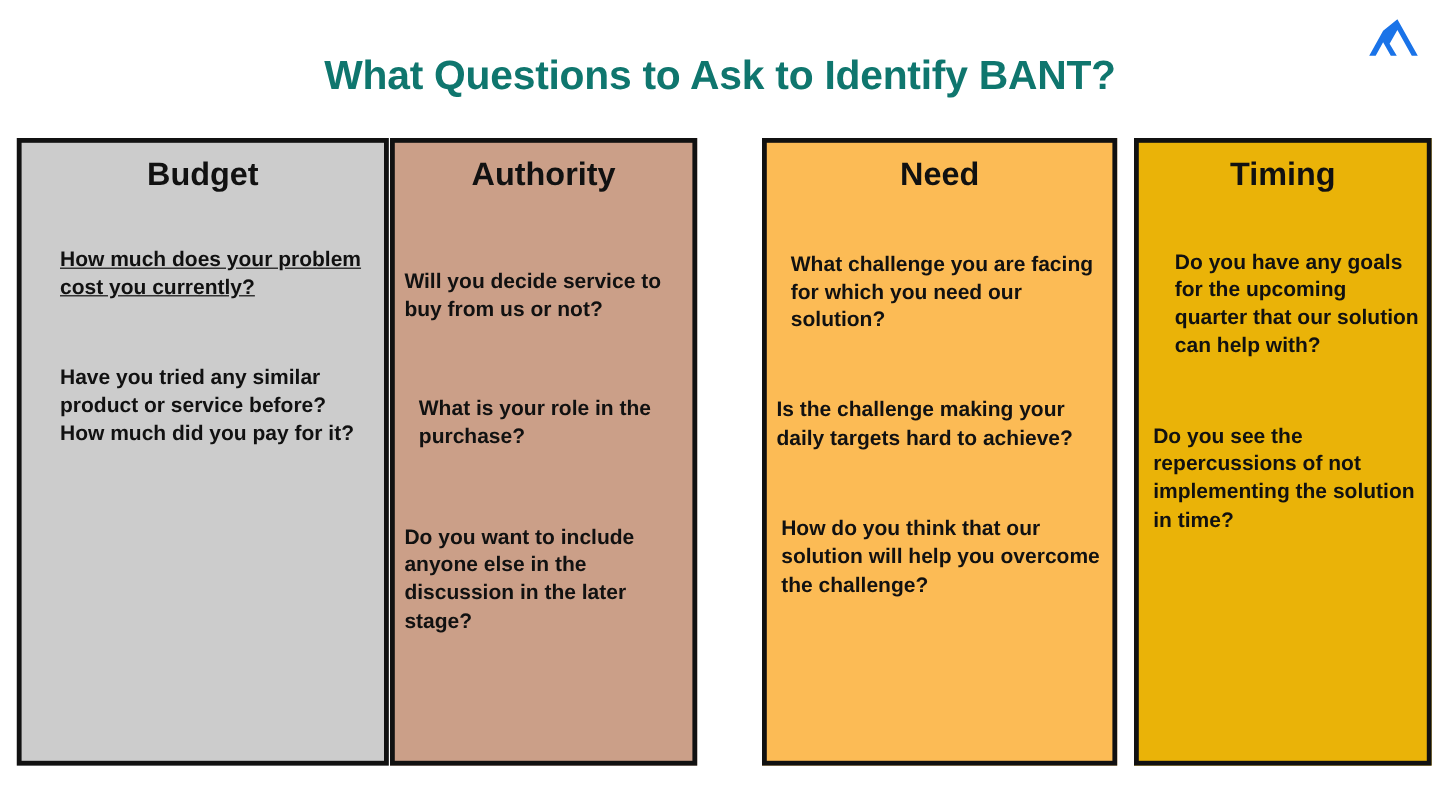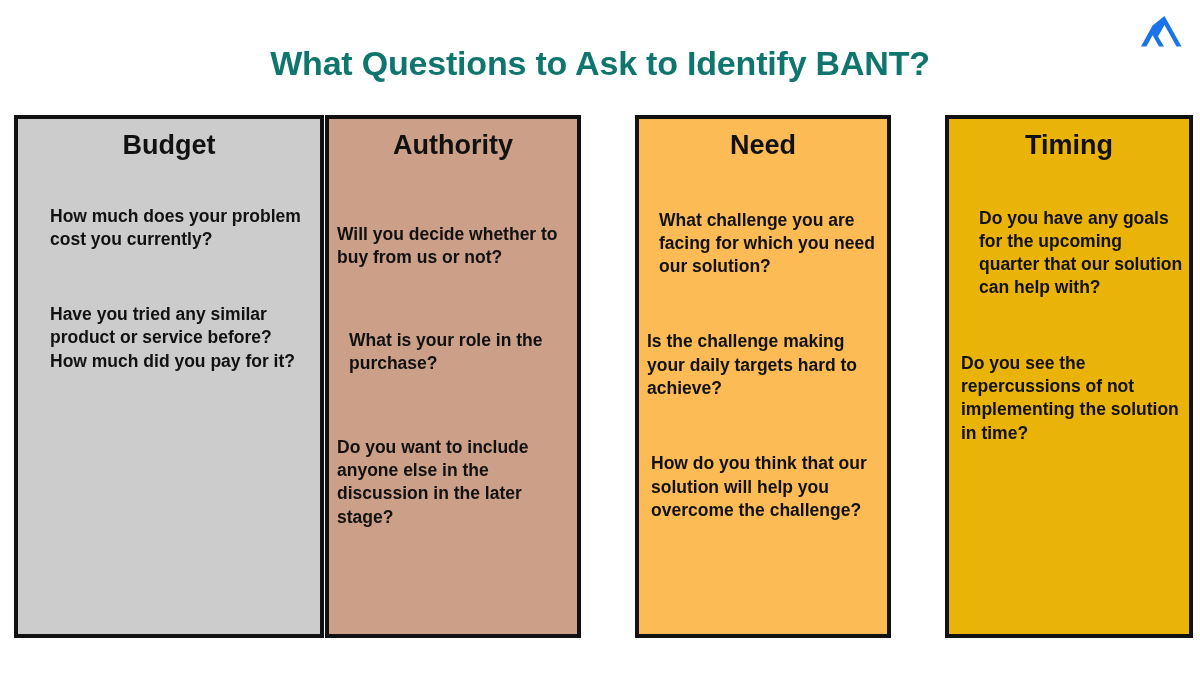--- a/index.html
+++ b/index.html
@@ -58,21 +58,21 @@
     top: 0;
     height: 523px;
     border: 4px solid #111111;
     box-sizing: border-box;
     padding: 0;
     overflow: hidden;
   }
 
   .card-budget    { left: 14px;  width: 310px; background: #cccccc; }
   .card-authority { left: 325px; width: 256px; background: #cb9f88; }
-  .card-need      { left: 635px; width: 256px; background: #fcbb55; }
+  .card-need      { left: 635px; width: 296px; background: #fcbb55; }
   .card-timing    { left: 945px; width: 248px; background: #eab308; }
 
   .card-header {
     text-align: center;
     font-size: 27px;
     font-weight: bold;
     color: #111111;
     margin-top: 12px;
     line-height: 1.1;
   }
@@ -86,21 +86,21 @@
   .question {
     font-size: 17.5px;
     font-weight: bold;
     color: #111111;
     line-height: 1.33;
   }
 
   
   .card-budget .qlist    { margin-top: 44px; padding: 0 8px 0 16px; }
   .card-budget .question { margin-bottom: 52px; }
-  .card-budget .question:nth-child(1) { padding-left: 16px; }
+  .card-budget .question:nth-child(1) { padding-left: 16px; text-decoration: underline; }
   .card-budget .question:nth-child(2) { padding-left: 16px; margin-bottom: 52px; }
   .card-budget .question:nth-child(3) { padding-left: 4px; margin-bottom: 5px; }
 
   .card-authority .qlist    { margin-top: 62px; padding: 0 6px 0 6px; }
   .card-authority .question { margin-bottom: 60px; }
   .card-authority .question:nth-child(1) { padding-left: 2px; }
   .card-authority .question:nth-child(2) { padding-left: 14px; }
   .card-authority .question:nth-child(3) { padding-left: 2px; margin-bottom: 0; }
 
   .card-need .qlist    { margin-top: 48px; padding: 0 4px 0 6px; }
@@ -134,21 +134,21 @@
       <div class="card-header">Budget</div>
       <ul class="qlist">
         <li class="question">How much does your problem cost you currently?</li>
         <li class="question">Have you tried any similar product or service before? How much did you pay for it?</li>
       </ul>
     </div>
 
     <div class="card card-authority">
       <div class="card-header">Authority</div>
       <ul class="qlist">
-        <li class="question">Will you decide whether to buy from us or not?</li>
+        <li class="question">Will you decide service to buy from us or not?</li>
         <li class="question">What is your role in the purchase?</li>
         <li class="question">Do you want to include anyone else in the discussion in the later stage?</li>
       </ul>
     </div>
 
     <div class="card card-need">
       <div class="card-header">Need</div>
       <ul class="qlist">
         <li class="question">What challenge you are facing for which you need our solution?</li>
         <li class="question">Is the challenge making your daily targets hard to achieve?</li>

